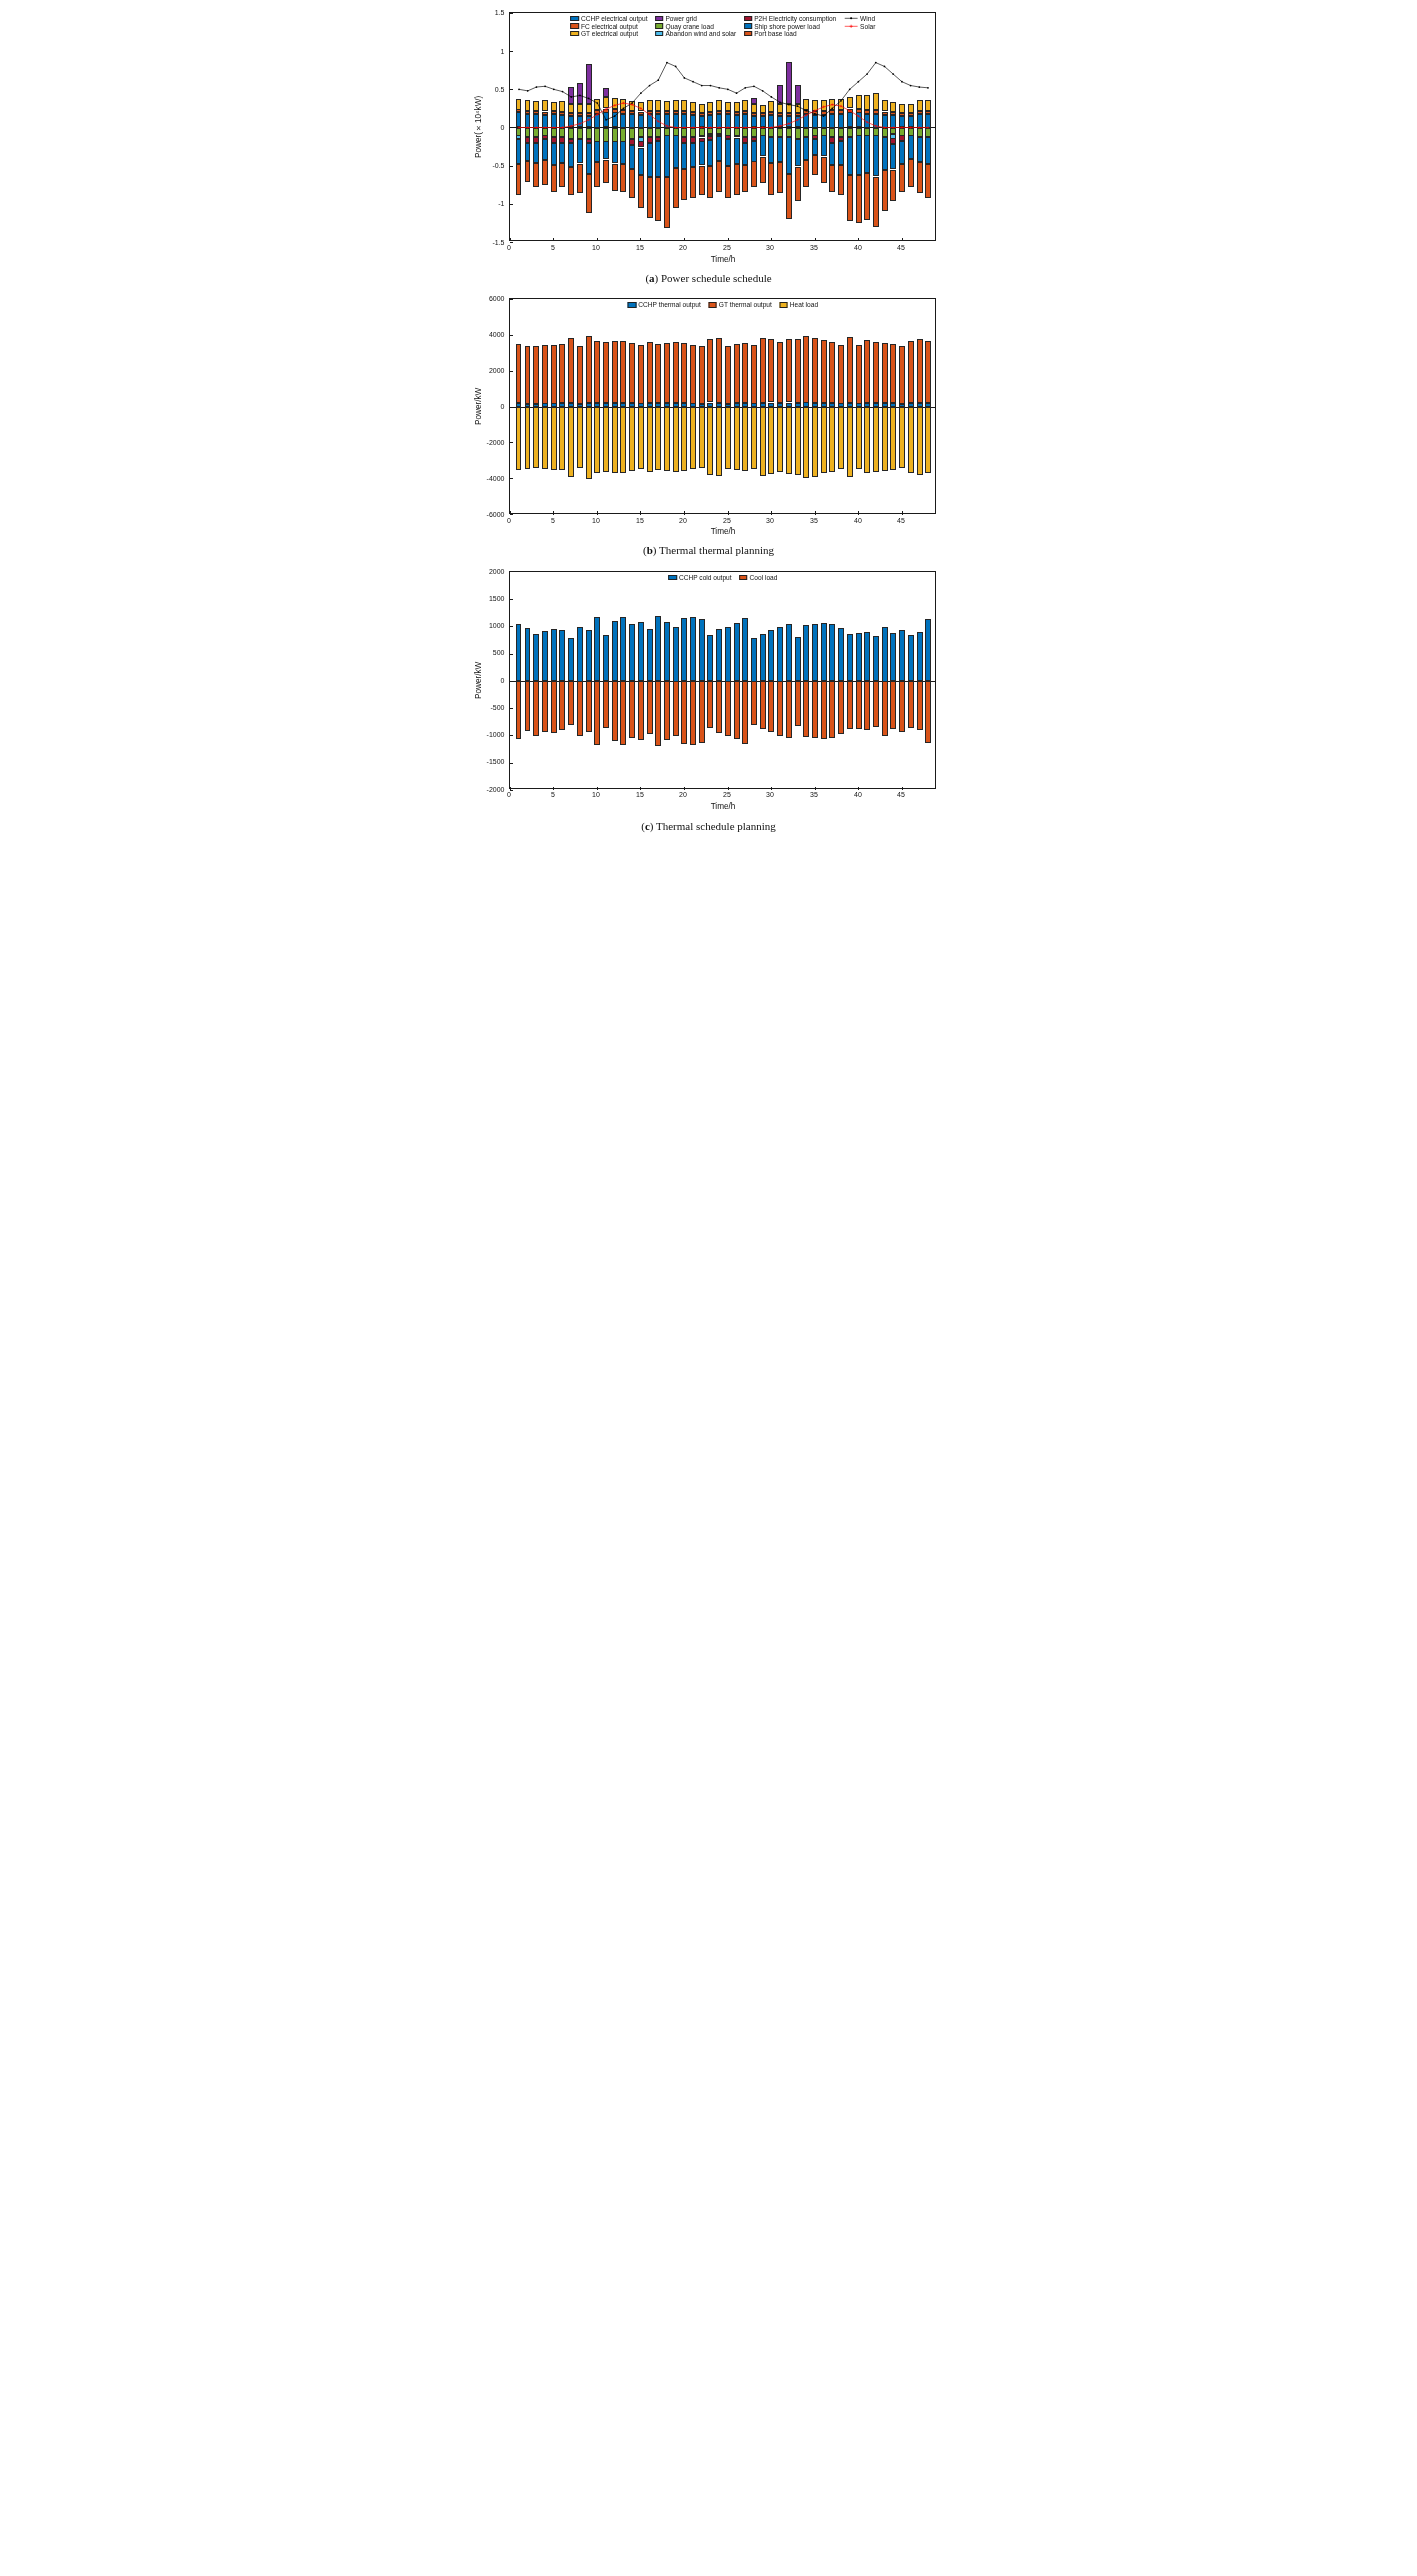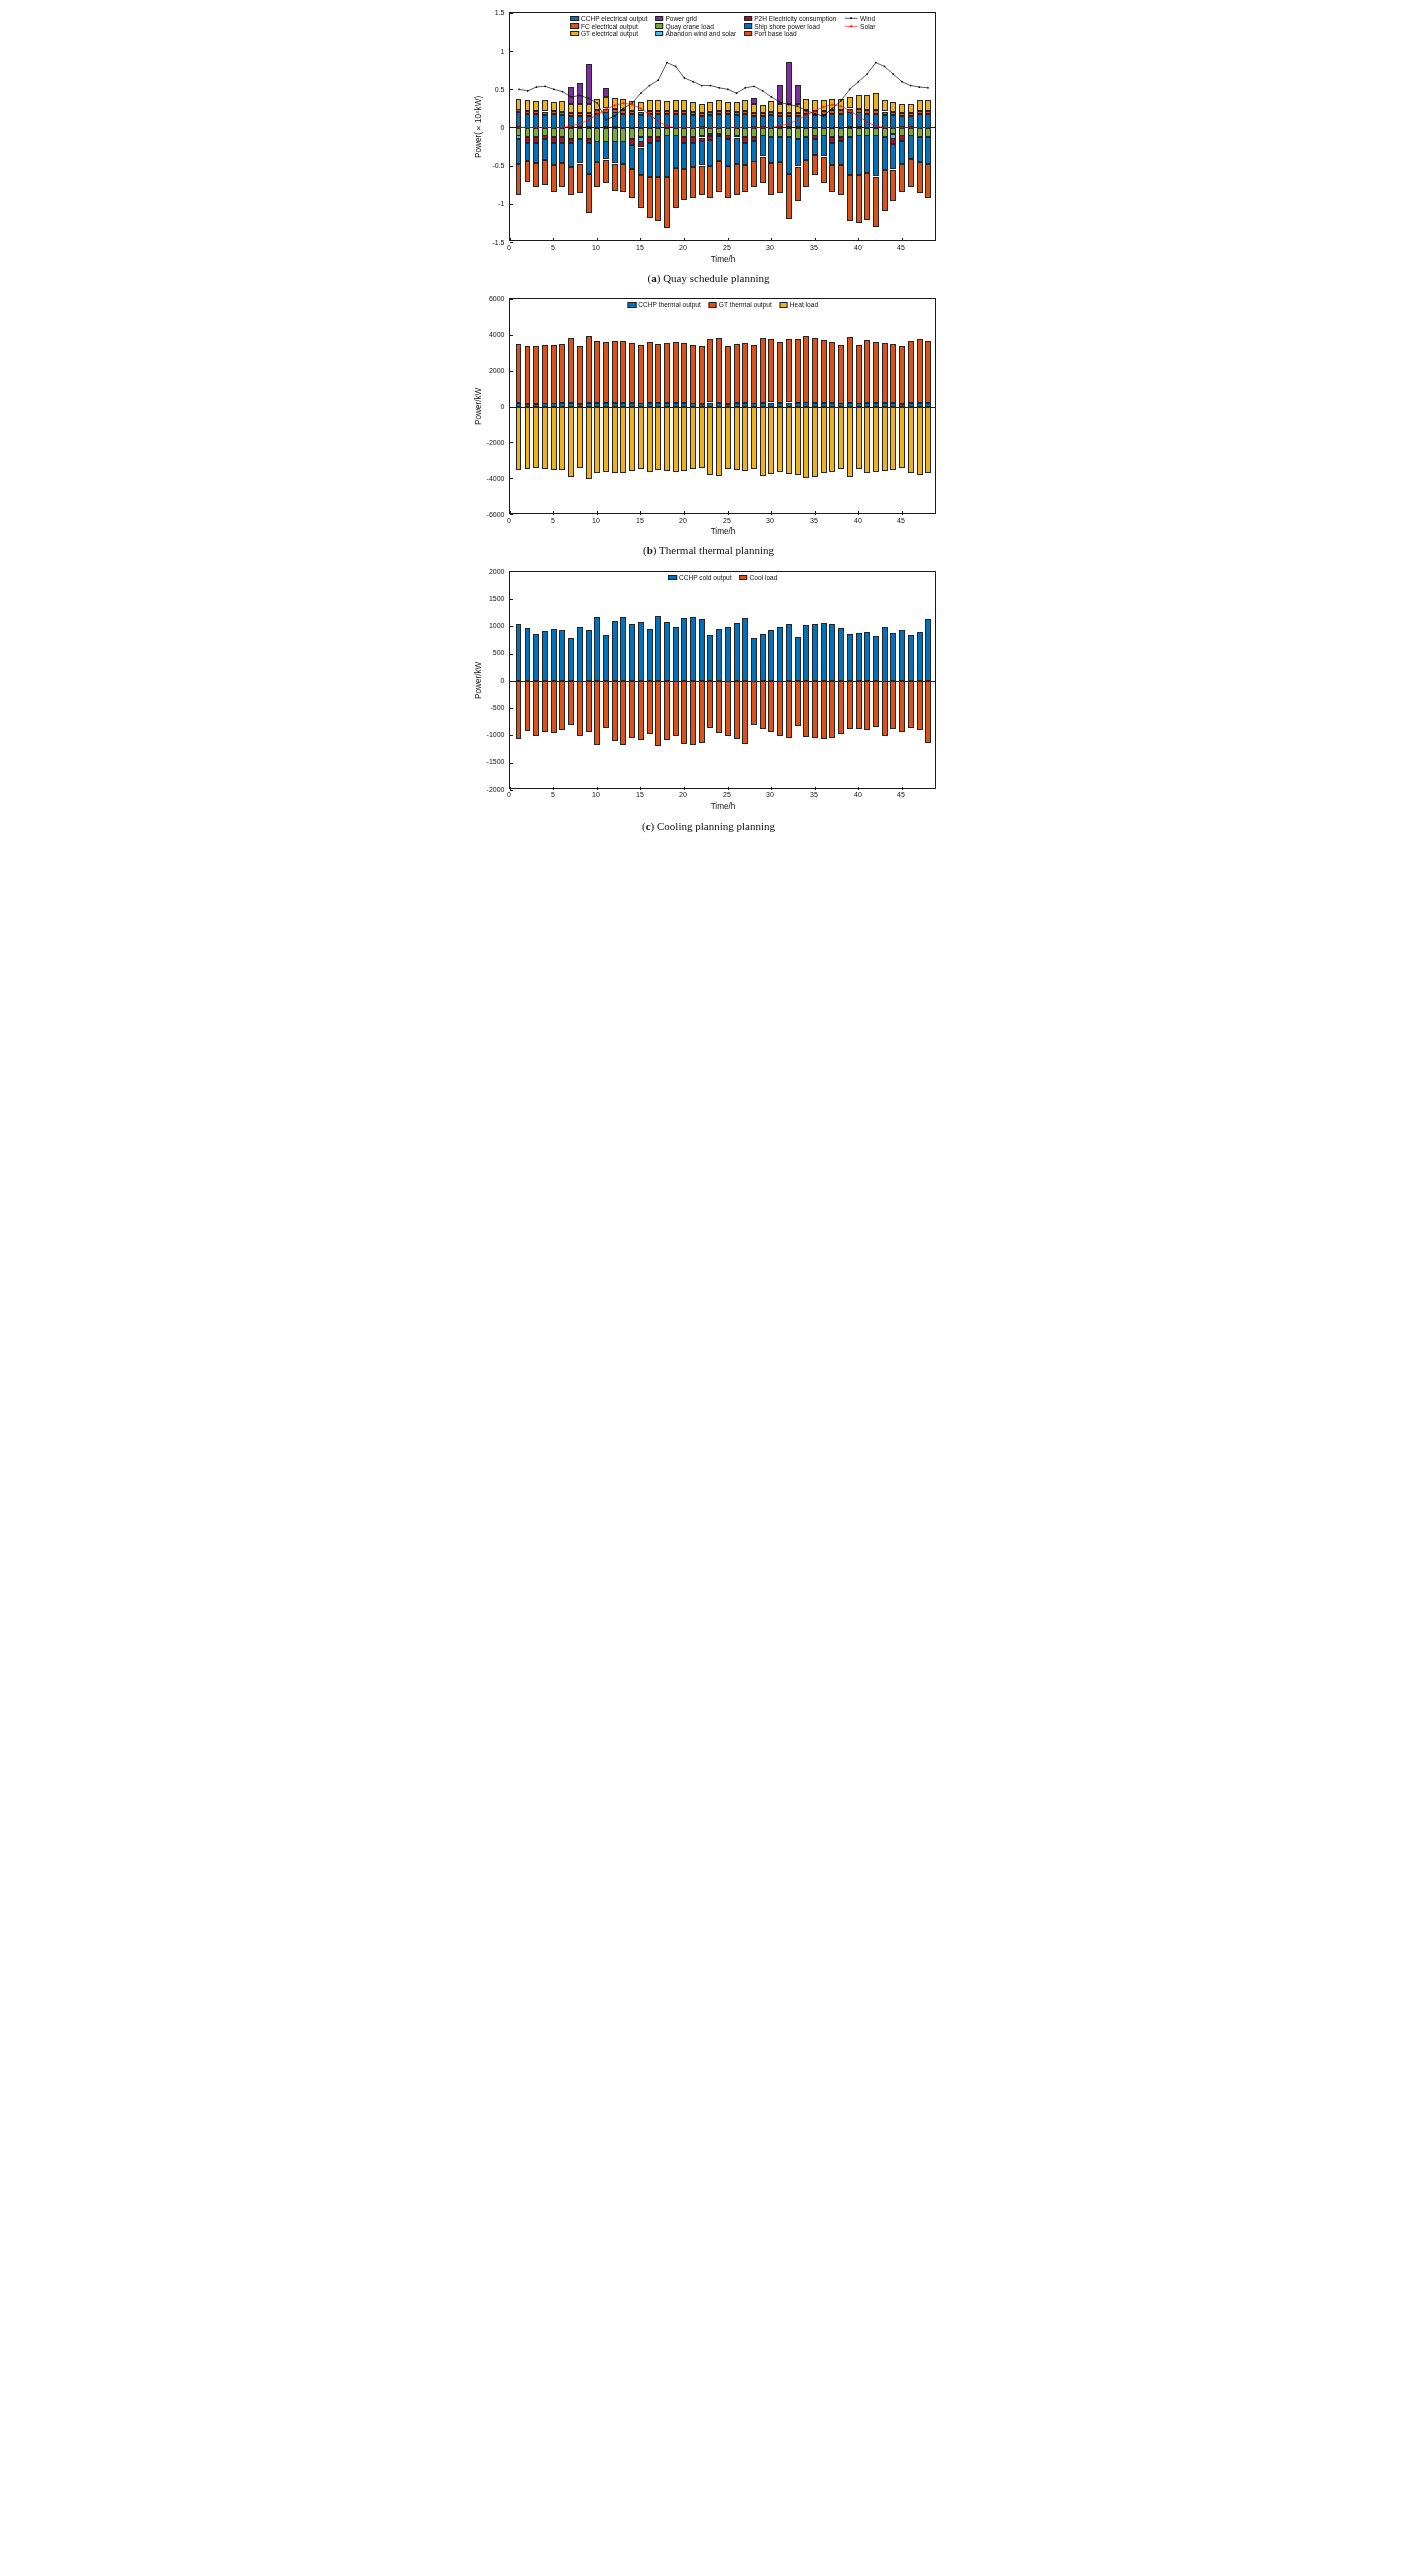--- a/index.html
+++ b/index.html
@@ -541,21 +541,21 @@
           <div class="legend-item">
             <svg width="14" height="6.6" viewBox="0 0 26 12">
               <line x1="1" y1="6" x2="25" y2="6" stroke="#FF0000" stroke-width="1.2"></line>
               <path d="M 10 6 H 16 M 13 3 V 9" stroke="#FF0000" stroke-width="1.2" fill="none"></path>
             </svg>
             <span>Solar</span>
           </div>
         </div>
       </div>
     <div class="caption">
-      <span><span>(</span><b>a</b><span>)</span></span><span> Quay schedule planning</span>
+      <span><span>(</span><b>a</b><span>)</span></span><span> Power schedule schedule</span>
     </div>
   </section>
 
   <section class="panel">
     <div class="chart" id="chart-1" style="width: 473px; height: 245px;">
         <div class="plot" style="left: 37px; top: 4.4px; width: 427px; height: 216px;">
           <div class="zero-line" style="top: 108px;"></div>
           <div class="bar-seg" style="left: 5.8px; top: 104px; width: 5.7px; height: 3.6px; background: rgb(0, 114, 189);"></div>
           <div class="bar-seg" style="left: 14.5px; top: 105px; width: 5.7px; height: 3.2px; background: rgb(0, 114, 189);"></div>
           <div class="bar-seg" style="left: 23px; top: 105px; width: 5.7px; height: 3.2px; background: rgb(0, 114, 189);"></div>
@@ -903,18 +903,18 @@
             <span class="swatch-bar" style="background: rgb(0, 114, 189);"></span>
             <span>CCHP cold output</span>
           </div>
           <div class="legend-item">
             <span class="swatch-bar" style="background: rgb(217, 83, 25);"></span>
             <span>Cool load</span>
           </div>
         </div>
       </div>
     <div class="caption">
-      <span><span>(</span><b>c</b><span>)</span></span><span> Cooling planning planning</span>
+      <span><span>(</span><b>c</b><span>)</span></span><span> Thermal schedule planning</span>
     </div>
   </section>
 
 </div>
 
 
 </body></html>

